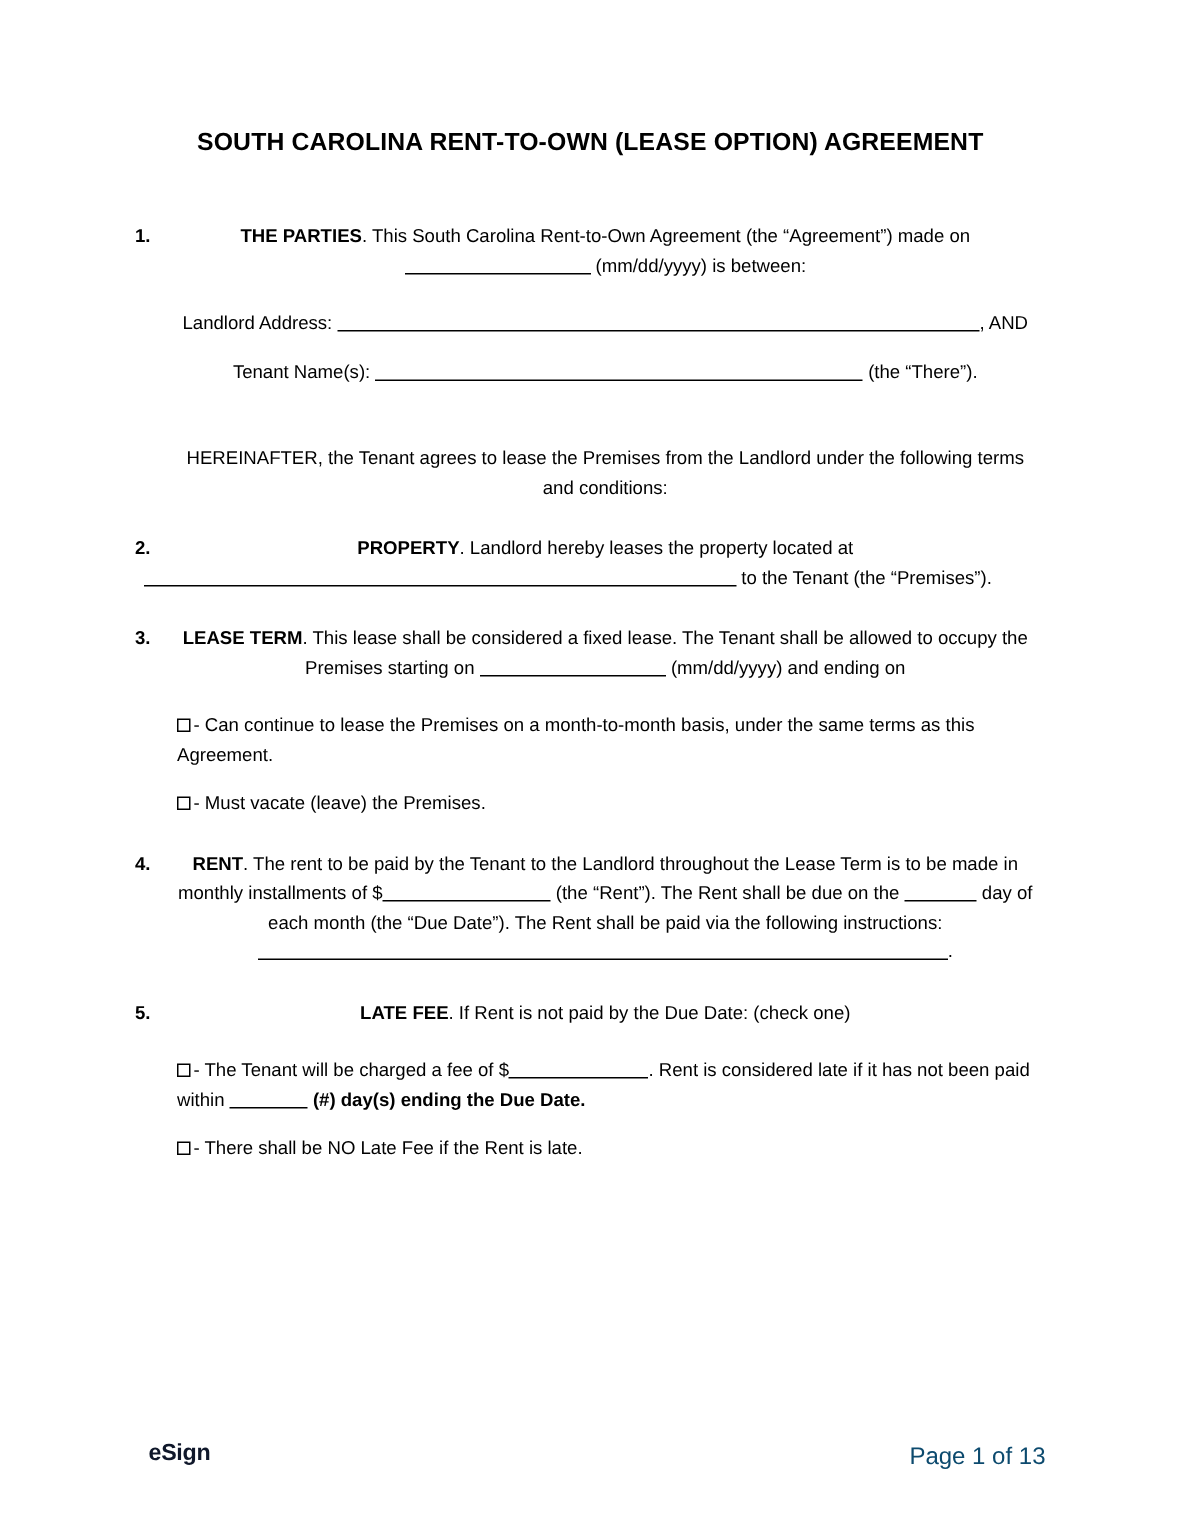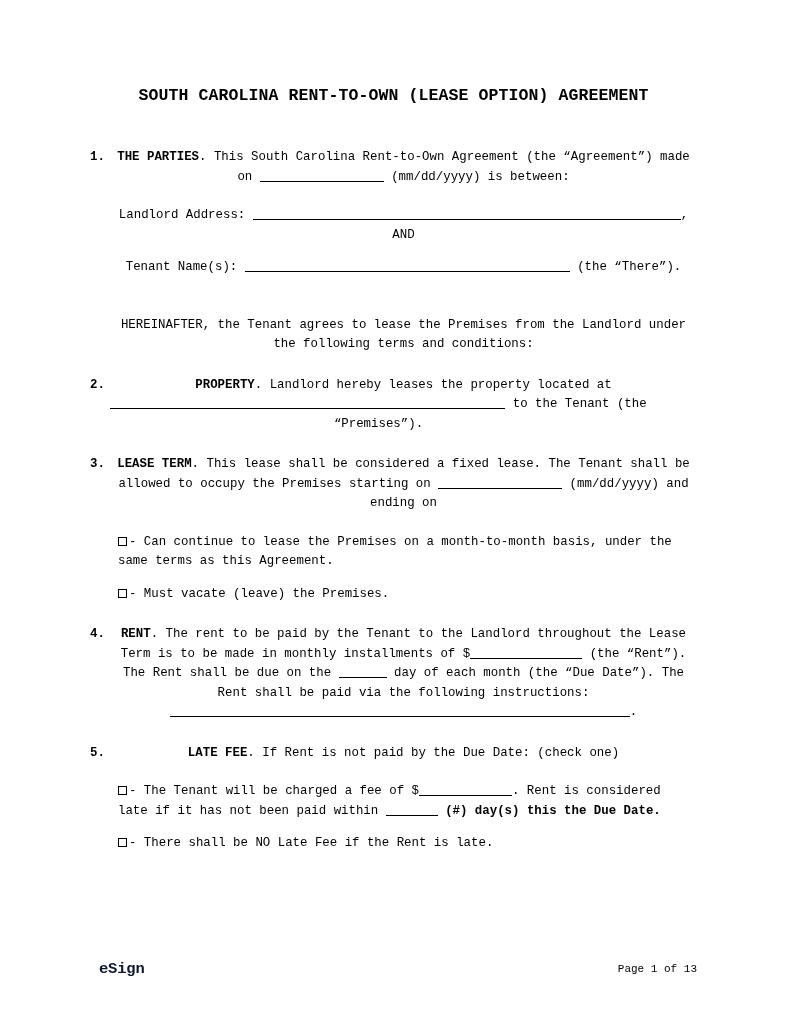--- a/index.html
+++ b/index.html
@@ -12,21 +12,20 @@
     font-family: "Liberation Sans", sans-serif;
     color: #000000;
   }
   .page {
     position: relative;
     width: 787px;
     height: 1024px;
     background: #ffffff;
     box-sizing: border-box;
     overflow: hidden;
-    font-family: Liberation Mono, monospace;
   }
   .doc-title {
     position: absolute;
     top: 86px;
     left: 0;
     width: 787px;
     text-align: center;
     font-size: 16.5px;
     font-weight: bold;
     letter-spacing: 0.1px;
@@ -116,22 +115,22 @@
     top: 0;
     font-size: 15.5px;
     font-weight: bold;
     color: #0f172a;
     letter-spacing: -0.2px;
   }
   .page-num {
     position: absolute;
     right: 0;
     top: 3px;
-    font-size: 11px;
-    color: #000000;
+    font-size: 16px;
+    color: #0c4a6e;
   }
 </style>
 </head>
 <body>
 
 <div class="page">
 
   <div class="doc-title">SOUTH CAROLINA RENT-TO-OWN (LEASE OPTION) AGREEMENT</div>
 
   <div class="body-area">
@@ -214,21 +213,21 @@
       <div class="clause-body">
         <p class="para"><b>LATE FEE</b><span>. If Rent is not paid by the Due Date: (check one)</span></p>
       </div>
     </div>
 
     <div class="spacer-md"></div>
 
     <div class="check-block">
       <p class="check-row"><span class="cbox"></span><span>- The Tenant will be charged a fee of $</span><span class="blank b-fee"></span><span>. Rent is considered late if it has not been paid within</span>
         <span class="blank b-days"></span>
-        <b>(#) day(s) this the Due Date.</b></p>
+        <b>(#) day(s) ending the Due Date.</b></p>
       <div class="spacer-sm"></div>
       <p class="check-row"><span class="cbox"></span><span>- There shall be NO Late Fee if the Rent is late.</span></p>
     </div>
 
   </div>
 
   <div class="footer">
     <div class="brand">eSign</div>
     <div class="page-num">Page 1 of 13</div>
   </div>

